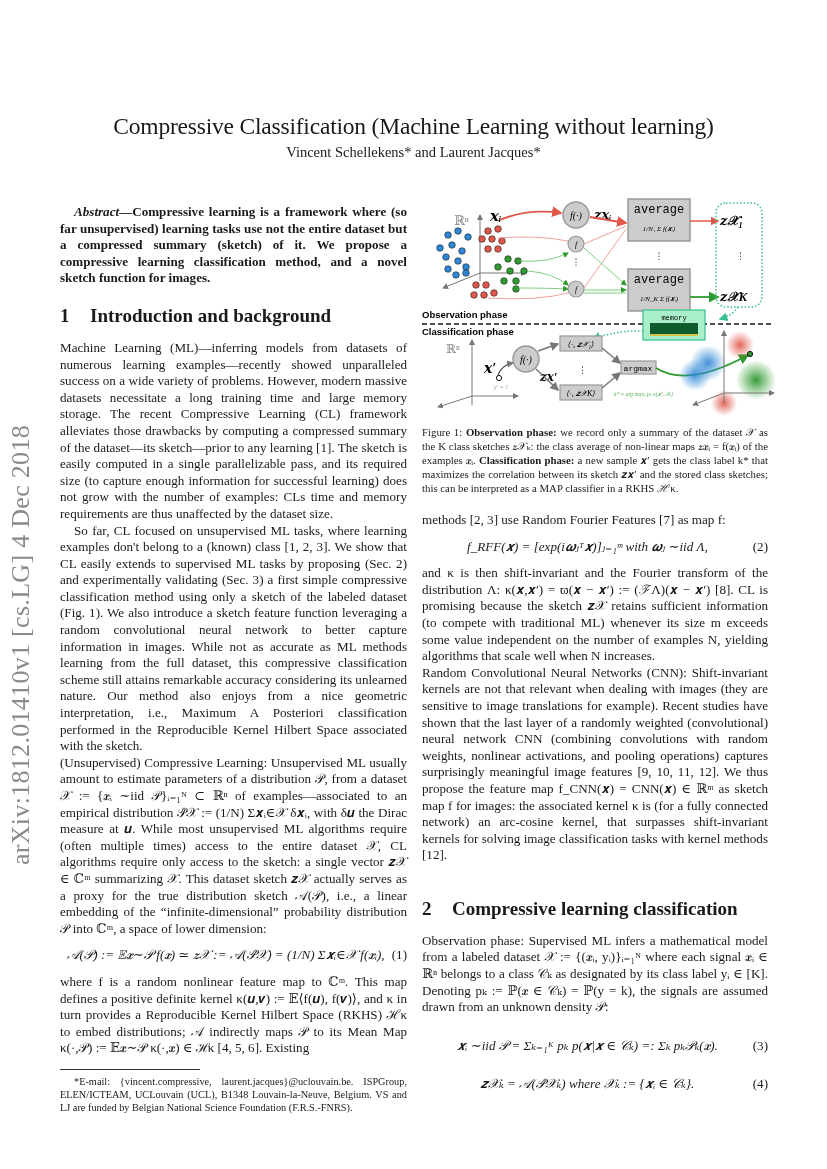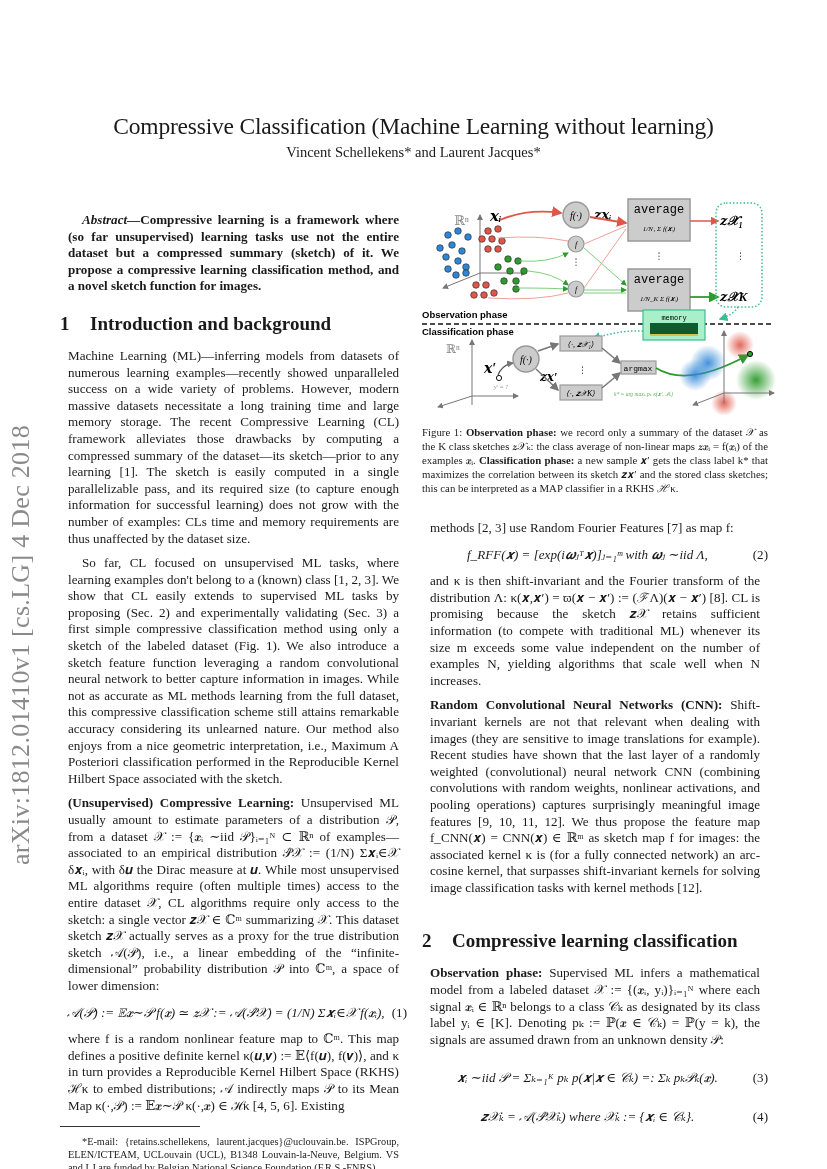--- a/index.html
+++ b/index.html
@@ -10,26 +10,26 @@
   #authors { left:0; width:827px; top:144px; text-align:center; font-size:14.5px; }
   #arxiv { left:6px; top:865px; transform-origin:0 0; transform:rotate(-90deg);
            font-size:26px; color:#8a8a8a; white-space:nowrap; letter-spacing:0.3px; width:520px; }
   .col { font-size:13.1px; line-height:16.6px; text-align:justify; }
   #left { left:60px; width:347px; top:204px; }
   #right { left:422px; width:346px; top:512px; }
   .abstract { font-weight:bold; padding-left:0; }
   .abstract i { font-weight:bold; }
   h2 { font-size:19px; font-weight:bold; margin:18px 0 13px 0; line-height:22px; }
   h2 .num { display:inline-block; width:30px; }
-  p { margin:8px; }
+  p { margin:0; }
   .indent { text-indent:14px; }
   .eq { display:flex; justify-content:space-between; align-items:flex-start; margin:10px 0 10px 0; font-style:italic; }
   .eq .body { flex:1; text-align:center; }
   .eq .no { font-style:normal; }
-  b.run { font-weight:bold; }
+  b.run { font-weight:normal; }
   .footrule { width:140px; border-top:1px solid #333; margin:12px 0 5px 0; }
   .footnote { font-size:10.3px; line-height:13px; text-indent:14px; }
   #figure { left:418px; top:193px; width:360px; height:222px; }
   #caption { left:422px; top:426px; width:346px; font-size:10.8px; line-height:13.9px; text-align:justify; }
   .mono { font-family:"Liberation Mono", "DejaVu Sans Mono", monospace; }
   .sans { font-family:"Liberation Sans", "DejaVu Sans", sans-serif; }
 </style>
 </head>
 <body>
 
@@ -47,21 +47,21 @@
   <p><b class="run">(Unsupervised) Compressive Learning:</b><span> Unsupervised ML usually amount to estimate parameters of a distribution 𝒫, from a dataset 𝒳 := {𝒙ᵢ ∼iid 𝒫}ᵢ₌₁ᴺ ⊂ ℝⁿ of examples—associated to an empirical distribution 𝒫̂𝒳 := (1/N) Σ𝒙ᵢ∈𝒳 δ𝒙ᵢ, with δ𝒖 the Dirac measure at 𝒖. While most unsupervised ML algorithms require (often multiple times) access to the entire dataset 𝒳, CL algorithms require only access to the sketch: a single vector 𝒛𝒳 ∈ ℂᵐ summarizing 𝒳. This dataset sketch 𝒛𝒳 actually serves as a proxy for the true distribution sketch 𝒜(𝒫), i.e., a linear embedding of the “infinite-dimensional” probability distribution 𝒫 into ℂᵐ, a space of lower dimension:</span></p>
 
   <div class="eq">
     <span class="body">𝒜(𝒫) := 𝔼𝒙∼𝒫 f(𝒙) ≃ 𝒛𝒳 := 𝒜(𝒫̂𝒳) = (1/N) Σ𝒙ᵢ∈𝒳 f(𝒙ᵢ),</span>
     <span class="no">(1)</span>
   </div>
 
   <p>where f is a random nonlinear feature map to ℂᵐ. This map defines a positive definite kernel κ(𝒖,𝒗) := 𝔼⟨f(𝒖), f(𝒗)⟩, and κ in turn provides a Reproducible Kernel Hilbert Space (RKHS) ℋκ to embed distributions; 𝒜 indirectly maps 𝒫 to its Mean Map κ(·,𝒫) := 𝔼𝒙∼𝒫 κ(·,𝒙) ∈ ℋκ [4, 5, 6]. Existing</p>
 
   <div class="footrule"></div>
-  <p class="footnote">*E-mail: {retains.schellekens, laurent.jacques}@uclouvain.be. ISPGroup, ELEN/ICTEAM, UCLouvain (UCL), B1348 Louvain-la-Neuve, Belgium. VS and LJ are funded by Belgian National Science Foundation (F.R.S.-FNRS).</p>
+  <p class="footnote">*E-mail: {vincent.compressive, laurent.jacques}@uclouvain.be. ISPGroup, ELEN/ICTEAM, UCLouvain (UCL), B1348 Louvain-la-Neuve, Belgium. VS and LJ are funded by Belgian National Science Foundation (F.R.S.-FNRS).</p>
 </div>
 
 <svg id="figure" class="abs" viewBox="0 0 360 222">
   <defs>
     <marker id="arR" markerWidth="6" markerHeight="6" refX="5" refY="3" orient="auto">
         <path d="M0,0 L6,3 L0,6 z" fill="#e0574a"></path>
       </marker>
     <marker id="arG" markerWidth="6" markerHeight="6" refX="5" refY="3" orient="auto">
         <path d="M0,0 L6,3 L0,6 z" fill="#2f9a2f"></path>
       </marker>

